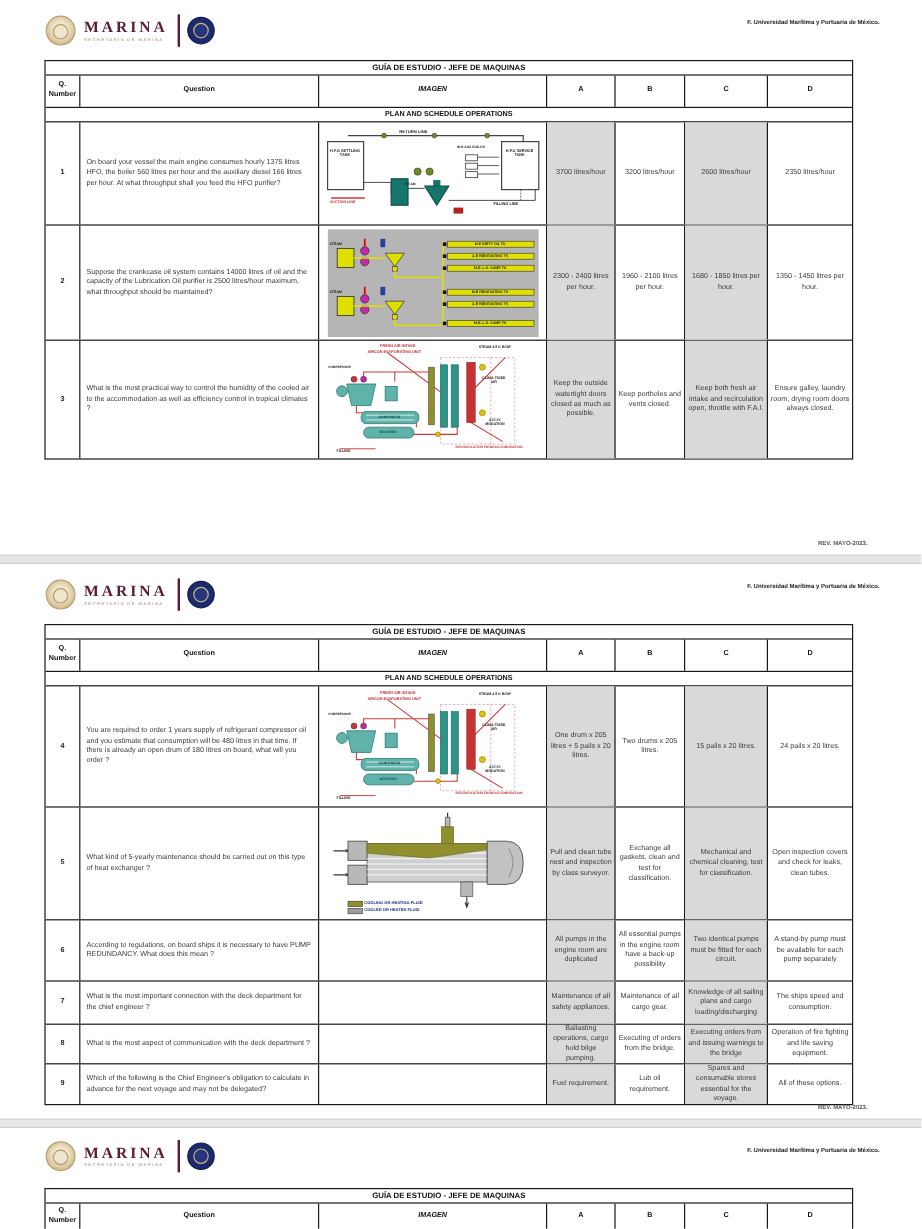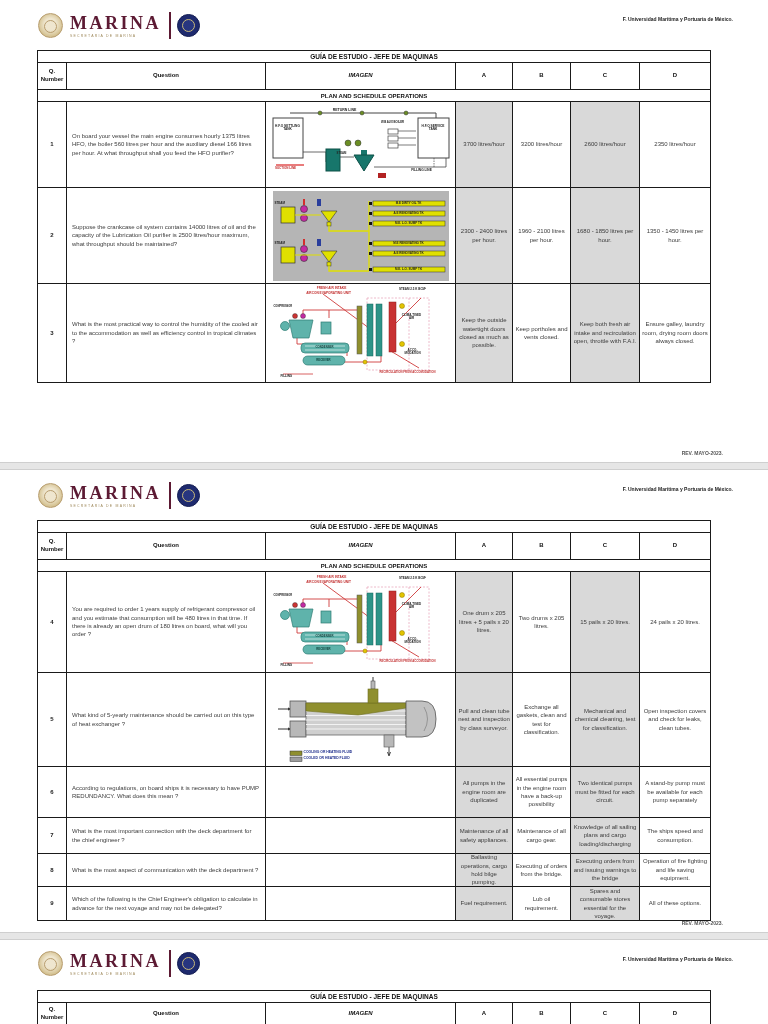--- a/index.html
+++ b/index.html
@@ -6,21 +6,21 @@
     font-family:"Liberation Sans",sans-serif;-webkit-font-smoothing:antialiased;}
   .page{position:relative;width:768px;height:462px;background:#fff;}
   .page-gap{height:8px;box-sizing:border-box;background:#e6e6e6;border-top:1px solid #cfcfcf;border-bottom:1px solid #cfcfcf;}
   
   .page-header{position:relative;height:46px;box-sizing:border-box;padding-top:12px;}
   .logo-group{display:flex;align-items:center;margin-left:38px;}
   .seal{width:25px;height:25px;border-radius:50%;border:1px solid #b89d6e;
     background:radial-gradient(circle at 50% 45%, #efe6cf 0 34%, #d6c495 68%, #bda67a);box-sizing:border-box;}
   .seal::after{content:"";display:block;width:11px;height:11px;margin:6px auto;border-radius:50%;border:1px solid #b89d6e;}
   .logo-text-wrap{margin-left:7px;}
-  .logo-text{font-family:"Liberation Serif",serif;font-weight:bold;font-size:18px;letter-spacing:2.5px;color:#5c1a33;line-height:1;}
+  .logo-text{font-family:"Liberation Serif",serif;font-weight:bold;font-size:13px;letter-spacing:2.5px;color:#5c1a33;line-height:1;}
   .logo-subtext{font-size:3.5px;letter-spacing:1.2px;color:#a08b5e;margin-top:2px;}
   .logo-divider{width:2px;height:27px;background:#5c1a33;margin:0 6px 0 8px;}
   .imo-logo{width:23px;height:23px;border-radius:50%;background:#1e2a6e;border:1px solid #141d52;
     display:flex;align-items:center;justify-content:center;box-sizing:border-box;}
   .imo-inner{width:13px;height:13px;border-radius:50%;border:1px solid #c9b97a;background:#27357f;box-sizing:border-box;}
   .header-right{position:absolute;top:16px;right:35px;font-size:5px;font-weight:bold;color:#222;}
   
   .qtable{width:672px;margin-left:37px;margin-top:4px;border:1px solid #1a1a1a;color:#3c3c3c;font-size:6px;}
   .t-title{height:11px;display:flex;align-items:center;justify-content:center;font-weight:bold;font-size:6.5px;
     color:#111;border-bottom:1px solid #1a1a1a;}

